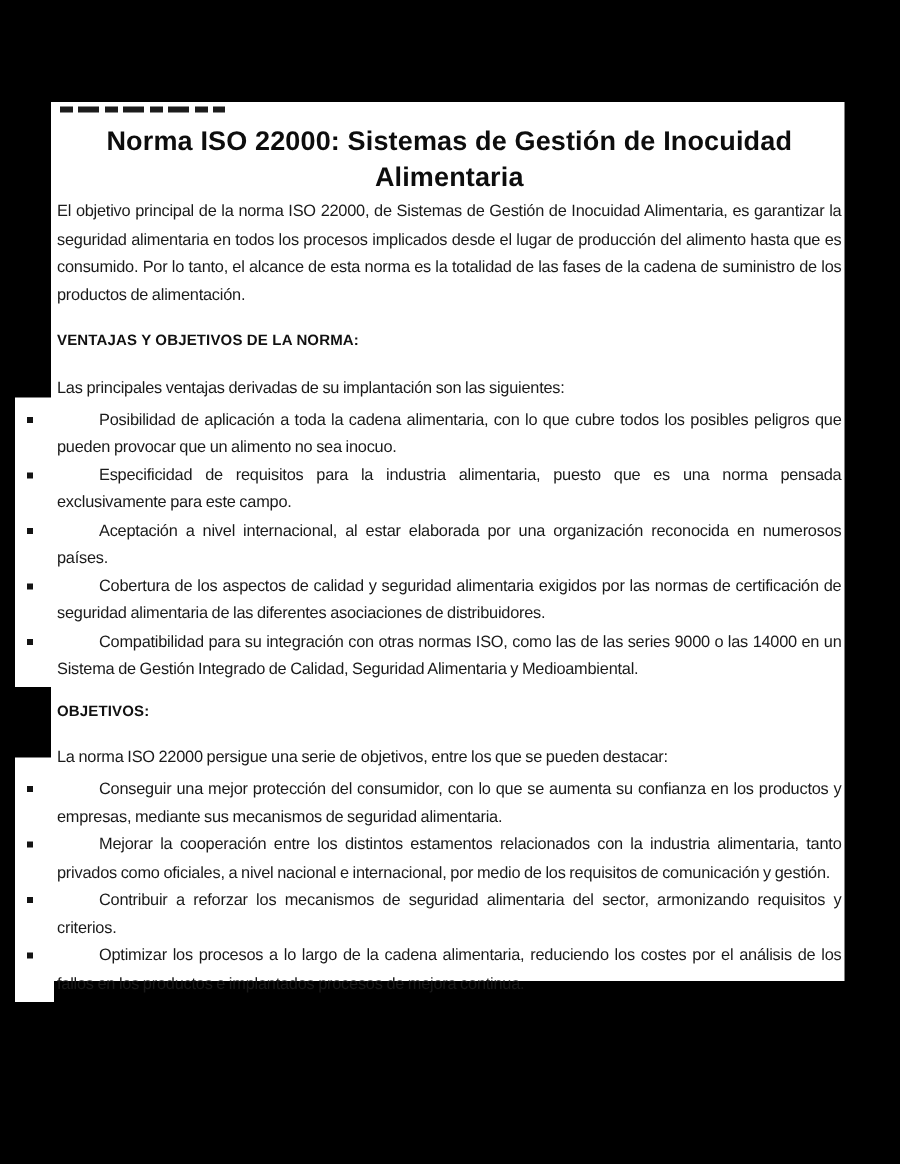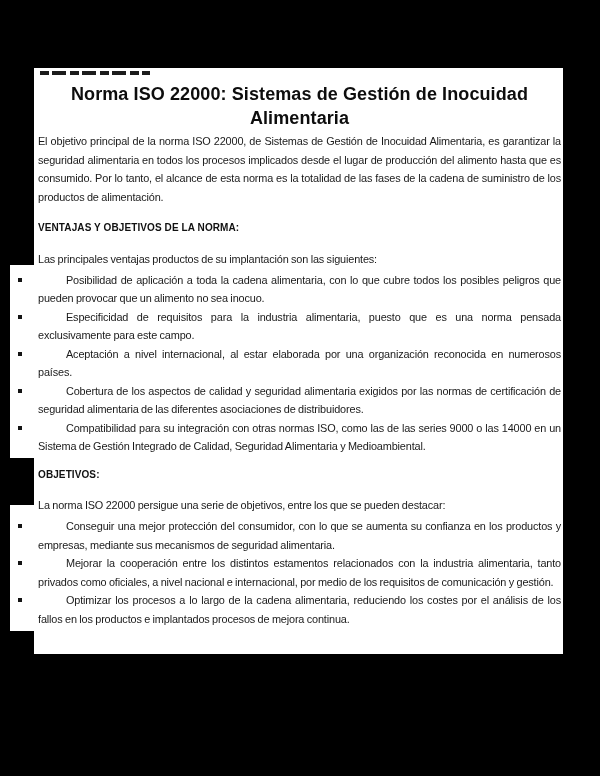--- a/index.html
+++ b/index.html
@@ -95,21 +95,21 @@
   <div class="page">
 
     <div class="clip-strip"></div>
 
     <h1 class="doc-title">Norma ISO 22000: Sistemas de Gestión de Inocuidad Alimentaria</h1>
 
     <p class="body-text">El objetivo principal de la norma ISO 22000, de Sistemas de Gestión de Inocuidad Alimentaria, es garantizar la seguridad alimentaria en todos los procesos implicados desde el lugar de producción del alimento hasta que es consumido. Por lo tanto, el alcance de esta norma es la totalidad de las fases de la cadena de suministro de los productos de alimentación.</p>
 
     <h2 class="sec-heading">VENTAJAS Y OBJETIVOS DE LA NORMA:</h2>
 
-    <p class="body-text lead">Las principales ventajas productos de su implantación son las siguientes:</p>
+    <p class="body-text lead">Las principales ventajas derivadas de su implantación son las siguientes:</p>
 
     <ul class="bullet-list">
       <li class="body-text">
         <span class="bullet-dot"></span>
         <span>Posibilidad de aplicación a toda la cadena alimentaria, con lo que cubre todos los posibles peligros que pueden provocar que un alimento no sea inocuo.</span>
       </li>
       <li class="body-text">
         <span class="bullet-dot"></span>
         <span>Especificidad de requisitos para la industria alimentaria, puesto que es una norma pensada exclusivamente para este campo.</span>
       </li>
@@ -135,18 +135,22 @@
       <li class="body-text">
         <span class="bullet-dot"></span>
         <span>Conseguir una mejor protección del consumidor, con lo que se aumenta su confianza en los productos y empresas, mediante sus mecanismos de seguridad alimentaria.</span>
       </li>
       <li class="body-text">
         <span class="bullet-dot"></span>
         <span>Mejorar la cooperación entre los distintos estamentos relacionados con la industria alimentaria, tanto privados como oficiales, a nivel nacional e internacional, por medio de los requisitos de comunicación y gestión.</span>
       </li>
       <li class="body-text">
         <span class="bullet-dot"></span>
+        <span>Contribuir a reforzar los mecanismos de seguridad alimentaria del sector, armonizando requisitos y criterios.</span>
+      </li>
+      <li class="body-text">
+        <span class="bullet-dot"></span>
         <span>Optimizar los procesos a lo largo de la cadena alimentaria, reduciendo los costes por el análisis de los fallos en los productos e implantados procesos de mejora continua.</span>
       </li>
     </ul>
 
   </div>
 </div>
 
 </body></html>

